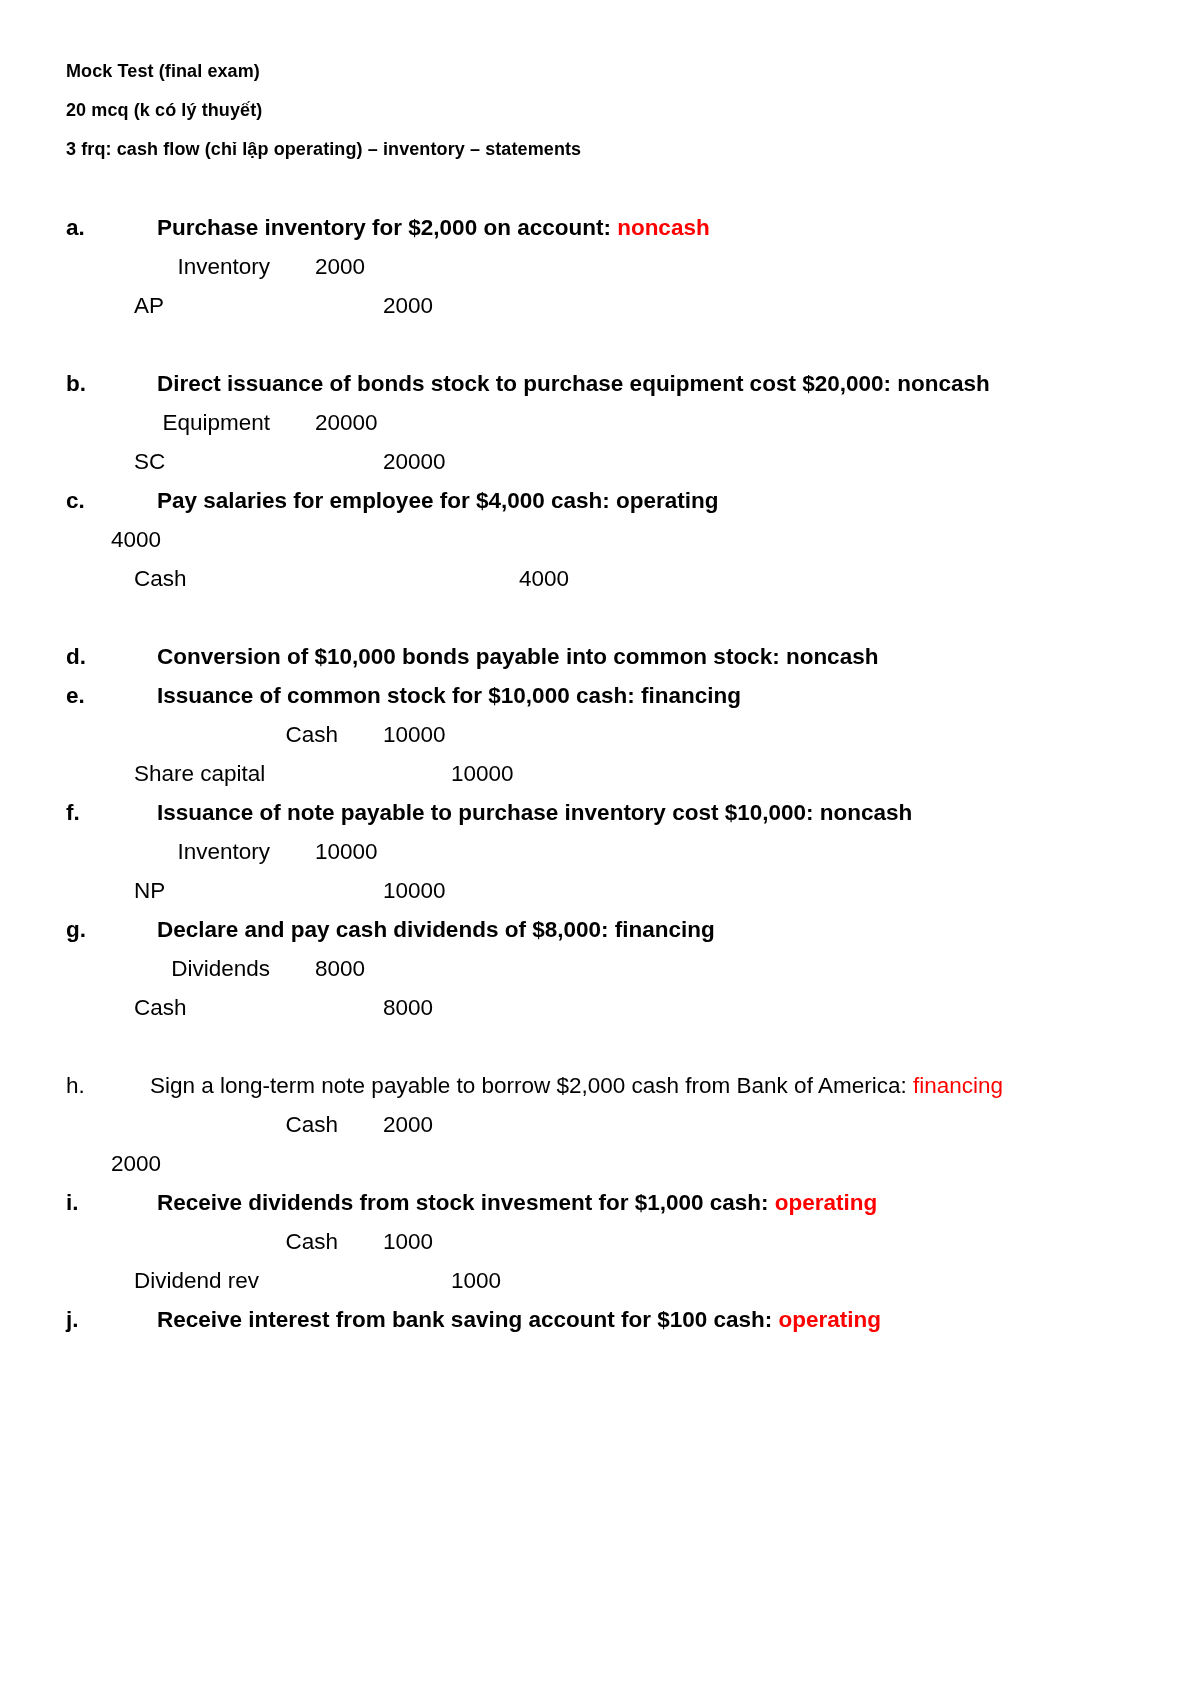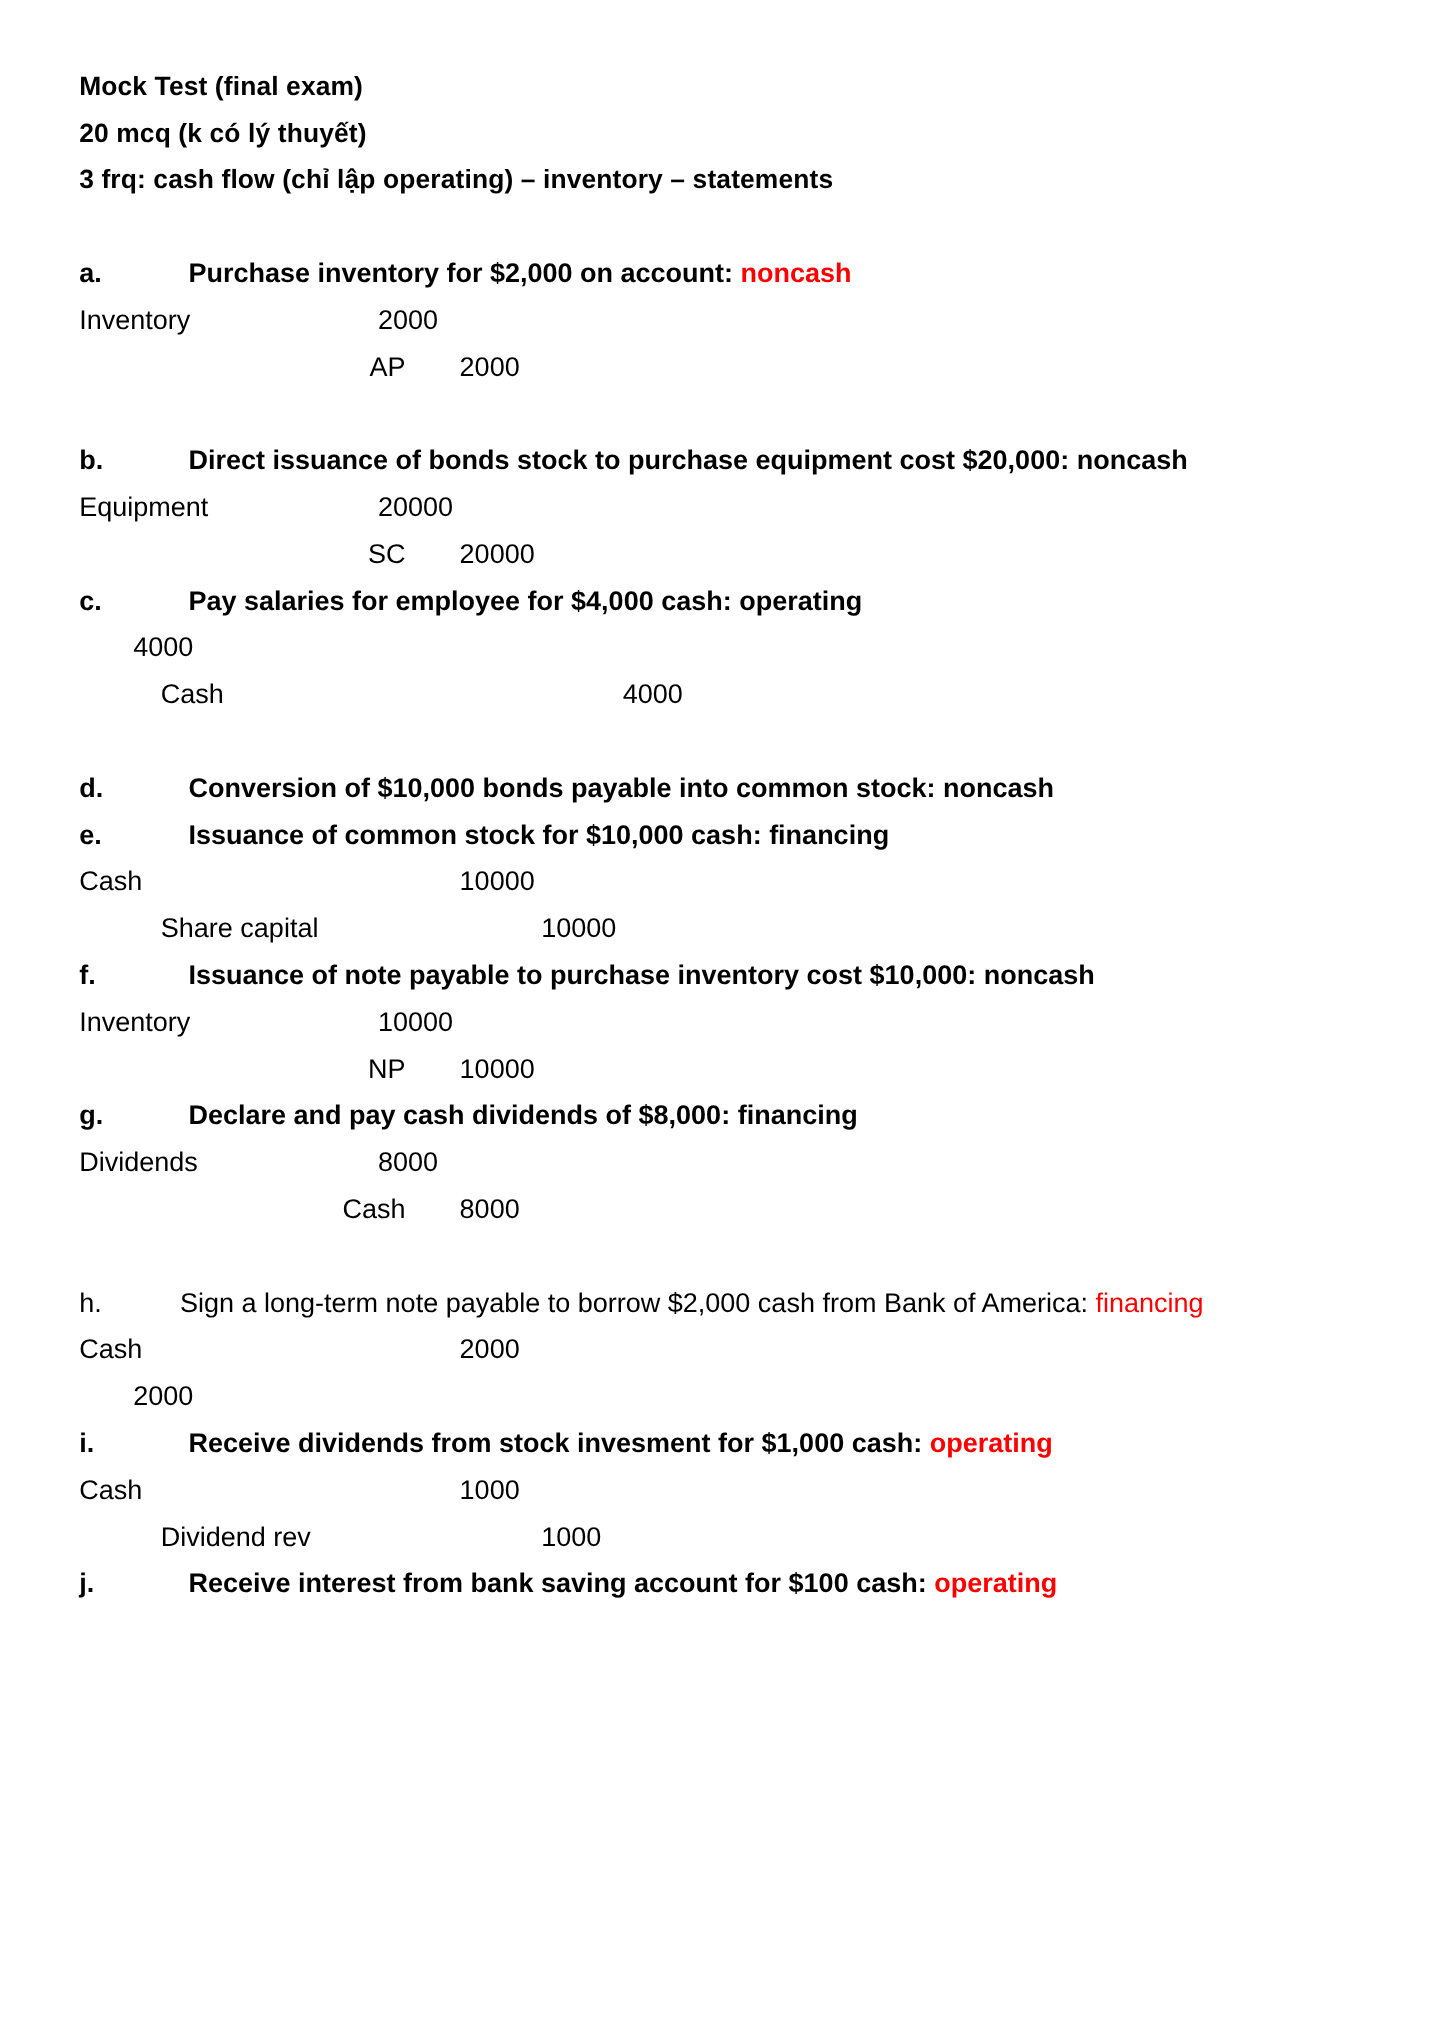--- a/index.html
+++ b/index.html
@@ -17,21 +17,21 @@
   .page {
     position: relative;
     width: 1200px;
     height: 1696px;
     background: #ffffff;
     box-sizing: border-box;
     padding: 52px 78px 0 66px;
     overflow: hidden;
   }
   .line {
-    font-size: 22px;
+    font-size: 18px;
     line-height: 39px;
     white-space: pre-wrap;
     letter-spacing: 0.1px;
   }
   .b { font-weight: bold; }
   .red { color: #ff0000; }
   .blank { height: 39px; }
   
   .item {
     display: flex;
@@ -50,28 +50,28 @@
   .item .body.b { font-weight: bold; margin-left: 23px; }
 
   
   .je {
     display: flex;
     font-size: 22.5px;
     line-height: 39px;
   }
   .je .acct { white-space: pre; }
   .je .amt  { white-space: pre; margin-left: 45px; }
-  .je.l0 .acct { width: 204px; flex: 0 0 204px; padding-left: 0; }
+  .je.l0 .acct { width: 204px; flex: 0 0 204px; padding-left: 0; text-align: right; }
   .je.l1 .acct { width: 272px; flex: 0 0 272px; padding-left: 68px; box-sizing: border-box; }
   .je.w-wide.l0 .acct { width: 408px; flex: 0 0 408px; }
   .je.w-wide.l1 .acct { width: 408px; flex: 0 0 408px; }
   .je.w-mid.l0  .acct { width: 272px; flex: 0 0 272px; }
   .je.w-mid.l1  .acct { width: 340px; flex: 0 0 340px; }
   .je.w-nar.l0  .acct { width: 204px; flex: 0 0 204px; }
-  .je.w-nar.l1  .acct { width: 272px; flex: 0 0 272px; text-align: right; }
+  .je.w-nar.l1  .acct { width: 272px; flex: 0 0 272px; }
   .q-head { font-size: 22.5px; line-height: 39px; }
 </style>
 </head>
 <body>
 
 <div class="page">
 
   <div>
     <div class="line b">Mock Test (final exam)</div>
     <div class="line b">20 mcq (k có lý thuyết)</div>

